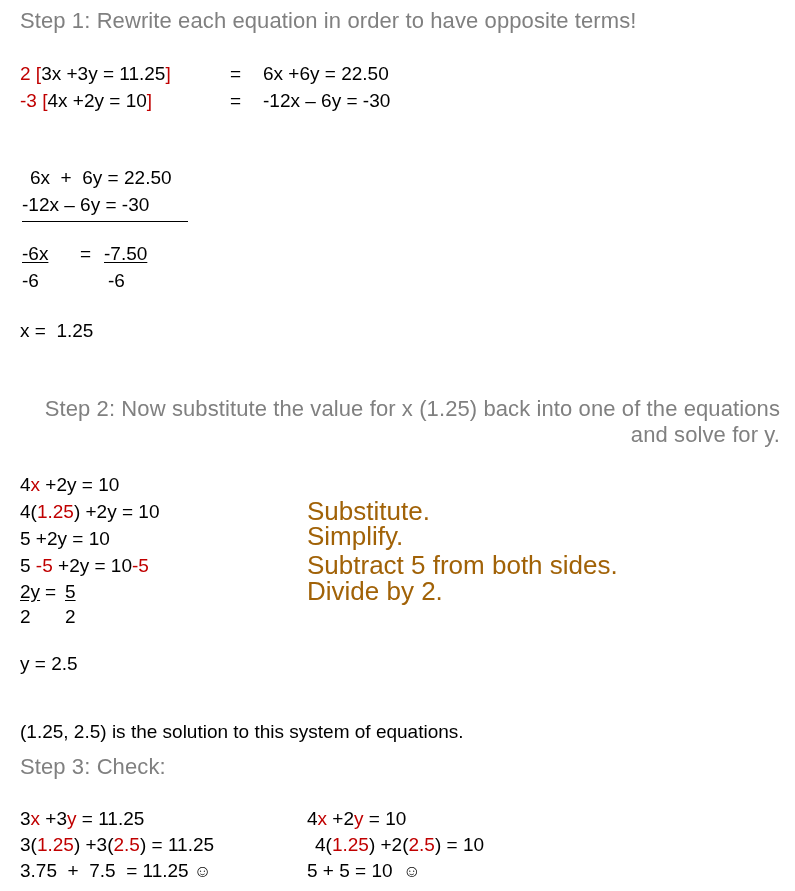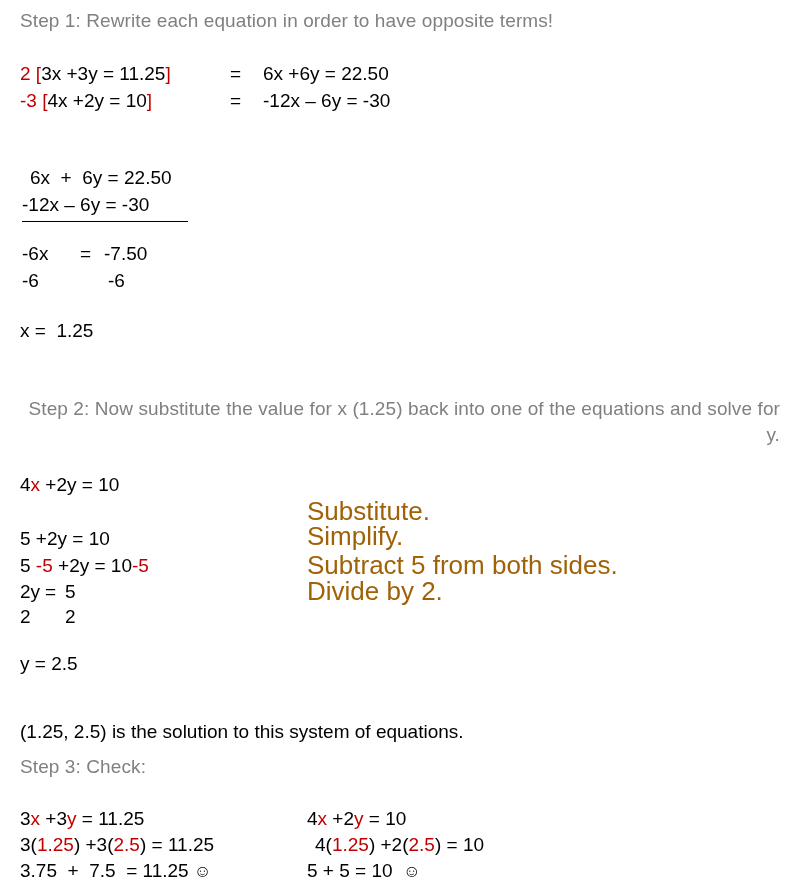--- a/index.html
+++ b/index.html
@@ -20,21 +20,21 @@
     width: 795px;
     height: 891px;
     padding: 0;
     box-sizing: border-box;
   }
   
   .step-head {
     position: absolute;
     left: 20px;
     color: #808080;
-    font-size: 19px;
+    font-size: 22px;
     line-height: 26px;
     letter-spacing: 0.1px;
     white-space: pre-wrap;
   }
   .step-head.wrap {
     width: 760px;
     text-align: right;
   }
   .eq {
     position: absolute;
@@ -45,21 +45,21 @@
   }
   .desc {
     position: absolute;
     left: 307px;
     font-size: 26px;
     line-height: 27px;
     color: #a16207;
     white-space: pre;
   }
   .red { color: #C00000; }
-  .u { text-underline-offset: 2px; }
+  .u { text-decoration: underline; text-underline-offset: 2px; }
   .rule {
     position: absolute;
     background: #000000;
     height: 1px;
   }
   .smiley {
     font-size: 17px;
     line-height: 27px;
   }
   .col2 { left: 307px; }
@@ -88,20 +88,21 @@
   <div class="eq u" style="left:104px; top:240px;">-7.50</div>
   <div class="eq" style="left:22px; top:267px;">-6</div>
   <div class="eq" style="left:108px; top:267px;">-6</div>
 
   <div class="eq" style="left:20px; top:317px;">x =  1.25</div>
 
   <div class="step-head wrap" style="top:396px;">Step 2: Now substitute the value for x (1.25) back into one of the equations and solve for y.</div>
 
   <div class="eq" style="left:20px; top:471px;"><span>4</span><span class="red">x</span><span> +2y = 10</span></div>
 
+  <div class="eq" style="left:20px; top:498px;"><span>4(</span><span class="red">1.25</span><span>) +2y = 10</span></div>
   <div class="desc" style="top:498px;">Substitute.</div>
 
   <div class="eq" style="left:20px; top:525px;">5 +2y = 10</div>
   <div class="desc" style="top:523px;">Simplify.</div>
 
   <div class="eq" style="left:20px; top:552px;"><span>5 </span><span class="red">-5</span><span> +2y = 10</span><span class="red">-5</span></div>
   <div class="desc" style="top:552px;">Subtract 5 from both sides.</div>
 
   <div class="eq u" style="left:20px; top:578px;">2y</div>
   <div class="eq" style="left:45px; top:578px;">=</div>

